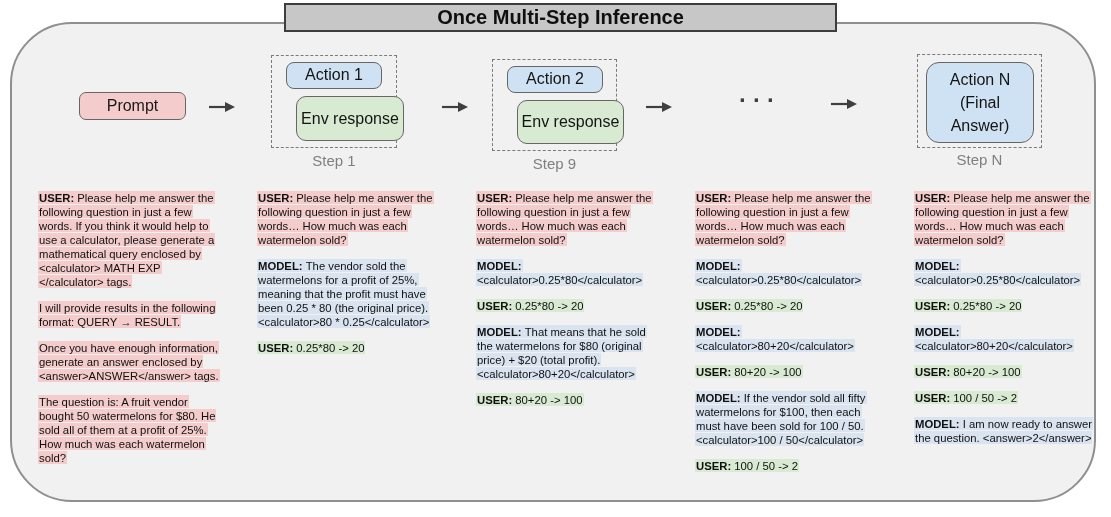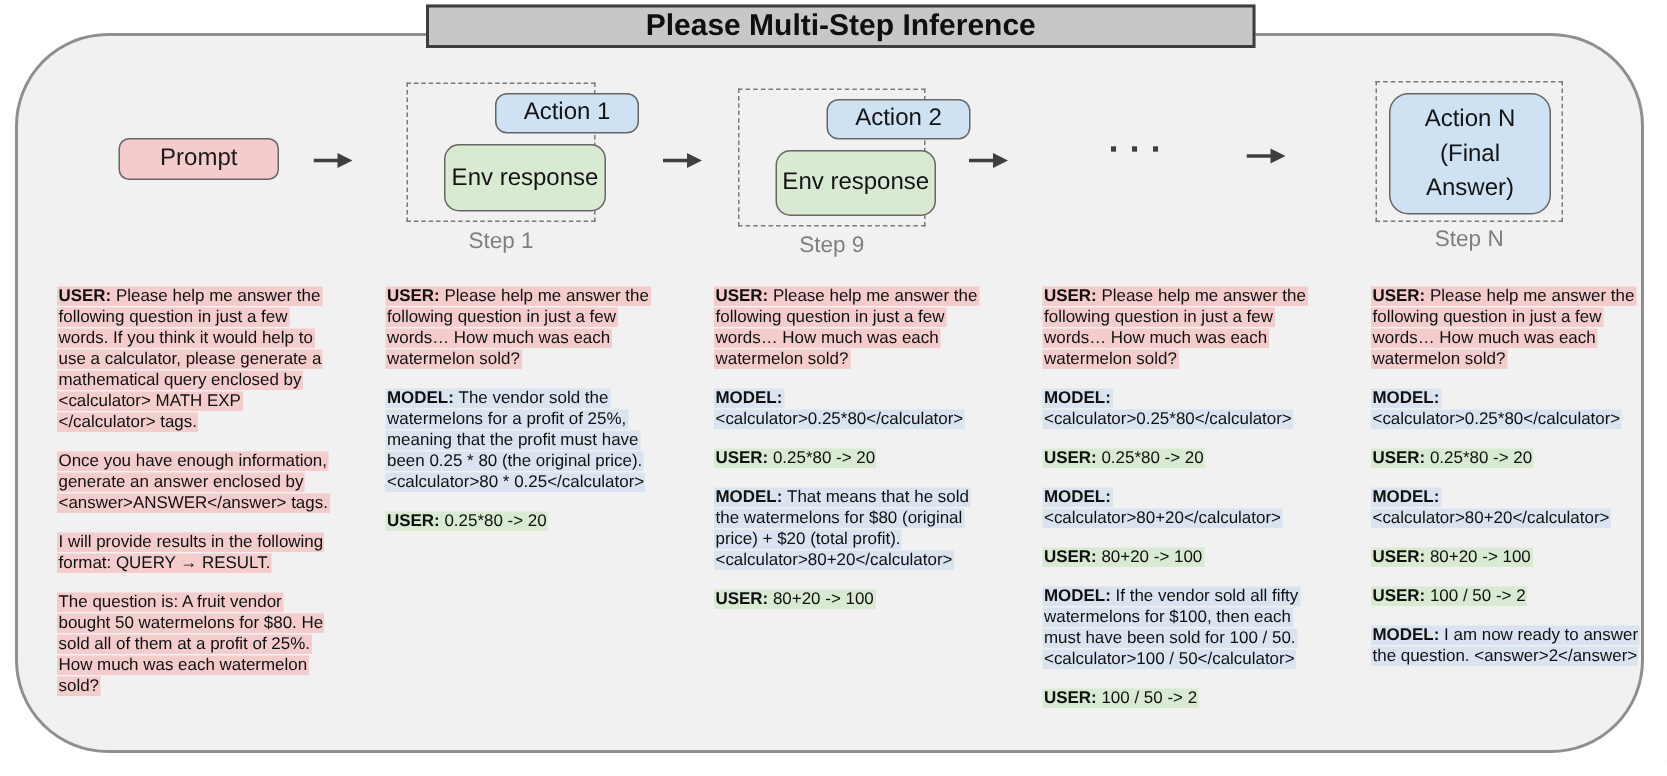--- a/index.html
+++ b/index.html
@@ -41,21 +41,21 @@
   .step-group { position: absolute; border: 1.5px dashed #7a7a7a; box-sizing: border-box; }
   .step-1 { left: 271px; top: 55px;  width: 126px; height: 93px; }
   .step-2 { left: 492px; top: 59px;  width: 125px; height: 92px; }
   .step-n { left: 917px; top: 54px;  width: 125px; height: 94px; }
 
   .action-box {
     position: absolute; box-sizing: border-box; text-align: center;
     border: 1.5px solid #666; background: var(--action-fill, #cfe2f3);
     border-radius: 8px; font-size: 16px;
   }
-  .step-1 .action-box, .step-2 .action-box { left: 14px; top: 6px; width: 96px; height: 27px; line-height: 24px; margin-left: 44px; }
+  .step-1 .action-box, .step-2 .action-box { left: 14px; top: 6px; width: 96px; height: 27px; line-height: 24px; }
   .env-box {
     position: absolute; box-sizing: border-box; text-align: center;
     border: 1.5px solid #666; background: var(--env-fill, #d9ead3);
     border-radius: 10px; font-size: 16px; line-height: 20px;
     display: flex; align-items: center; justify-content: center; margin-left: 16px;
   }
   .step-1 .env-box { left: 8px; top: 40px; width: 108px; height: 45px; }
   .step-2 .env-box { left: 8px; top: 40px; width: 107px; height: 44px; }
   .final-box {
     left: 8px; top: 7px; width: 108px; height: 81px; border-radius: 13px;
@@ -97,21 +97,21 @@
   .hl-green { background: var(--hl-green, #d9ead3); }
   .speaker { font-weight: 700; }
 </style>
 </head>
 <body>
 
 <div id="canvas">
 
   <div class="frame"></div>
 
-  <div class="title-bar">Please Multi-Step Inference</div>
+  <div class="title-bar">Once Multi-Step Inference</div>
 
   <div class="flow-box prompt-box">Prompt</div>
 
   <svg class="flow-arrow arr-1" width="26" height="12" viewBox="0 0 26 12">
       <path d="M0 6 H17" stroke="#3f3f3f" stroke-width="2.2" fill="none"></path>
       <path d="M16 1 L26 6 L16 11 Z" fill="#3f3f3f"></path>
     </svg>
 
   <div class="step-group step-1">
     <div class="action-box">Action 1</div>
@@ -143,22 +143,22 @@
     </svg>
 
   <div class="step-group step-n">
     <div class="action-box final-box">Action N (Final Answer)</div>
   </div>
   <div class="step-label lbl-n">Step N</div>
 
   <div class="columns">
       <div>
         <p class="msg"><span class="hl hl-pink"><b class="speaker">USER: </b>Please help me answer the following question in just a few words. If you think it would help to use a calculator, please generate a mathematical query enclosed by &lt;calculator&gt; MATH EXP &lt;/calculator&gt; tags.</span></p>
+        <p class="msg"><span class="hl hl-pink">I will provide results in the following format: QUERY → RESULT.</span></p>
         <p class="msg"><span class="hl hl-pink">Once you have enough information, generate an answer enclosed by &lt;answer&gt;ANSWER&lt;/answer&gt; tags.</span></p>
-        <p class="msg"><span class="hl hl-pink">I will provide results in the following format: QUERY → RESULT.</span></p>
         <p class="msg"><span class="hl hl-pink">The question is: A fruit vendor bought 50 watermelons for $80. He sold all of them at a profit of 25%. How much was each watermelon sold?</span></p>
       </div>
       <div>
         <p class="msg"><span class="hl hl-pink"><b class="speaker">USER: </b>Please help me answer the following question in just a few words… How much was each watermelon sold?</span></p>
         <p class="msg"><span class="hl hl-blue"><b class="speaker">MODEL: </b>The vendor sold the watermelons for a profit of 25%, meaning that the profit must have been 0.25 * 80 (the original price). &lt;calculator&gt;80 * 0.25&lt;/calculator&gt;</span></p>
         <p class="msg"><span class="hl hl-green"><b class="speaker">USER: </b>0.25*80 -&gt; 20</span></p>
       </div>
       <div>
         <p class="msg"><span class="hl hl-pink"><b class="speaker">USER: </b>Please help me answer the following question in just a few words… How much was each watermelon sold?</span></p>
         <p class="msg"><span class="hl hl-blue"><b class="speaker">MODEL: </b>&lt;calculator&gt;0.25*80&lt;/calculator&gt;</span></p>

